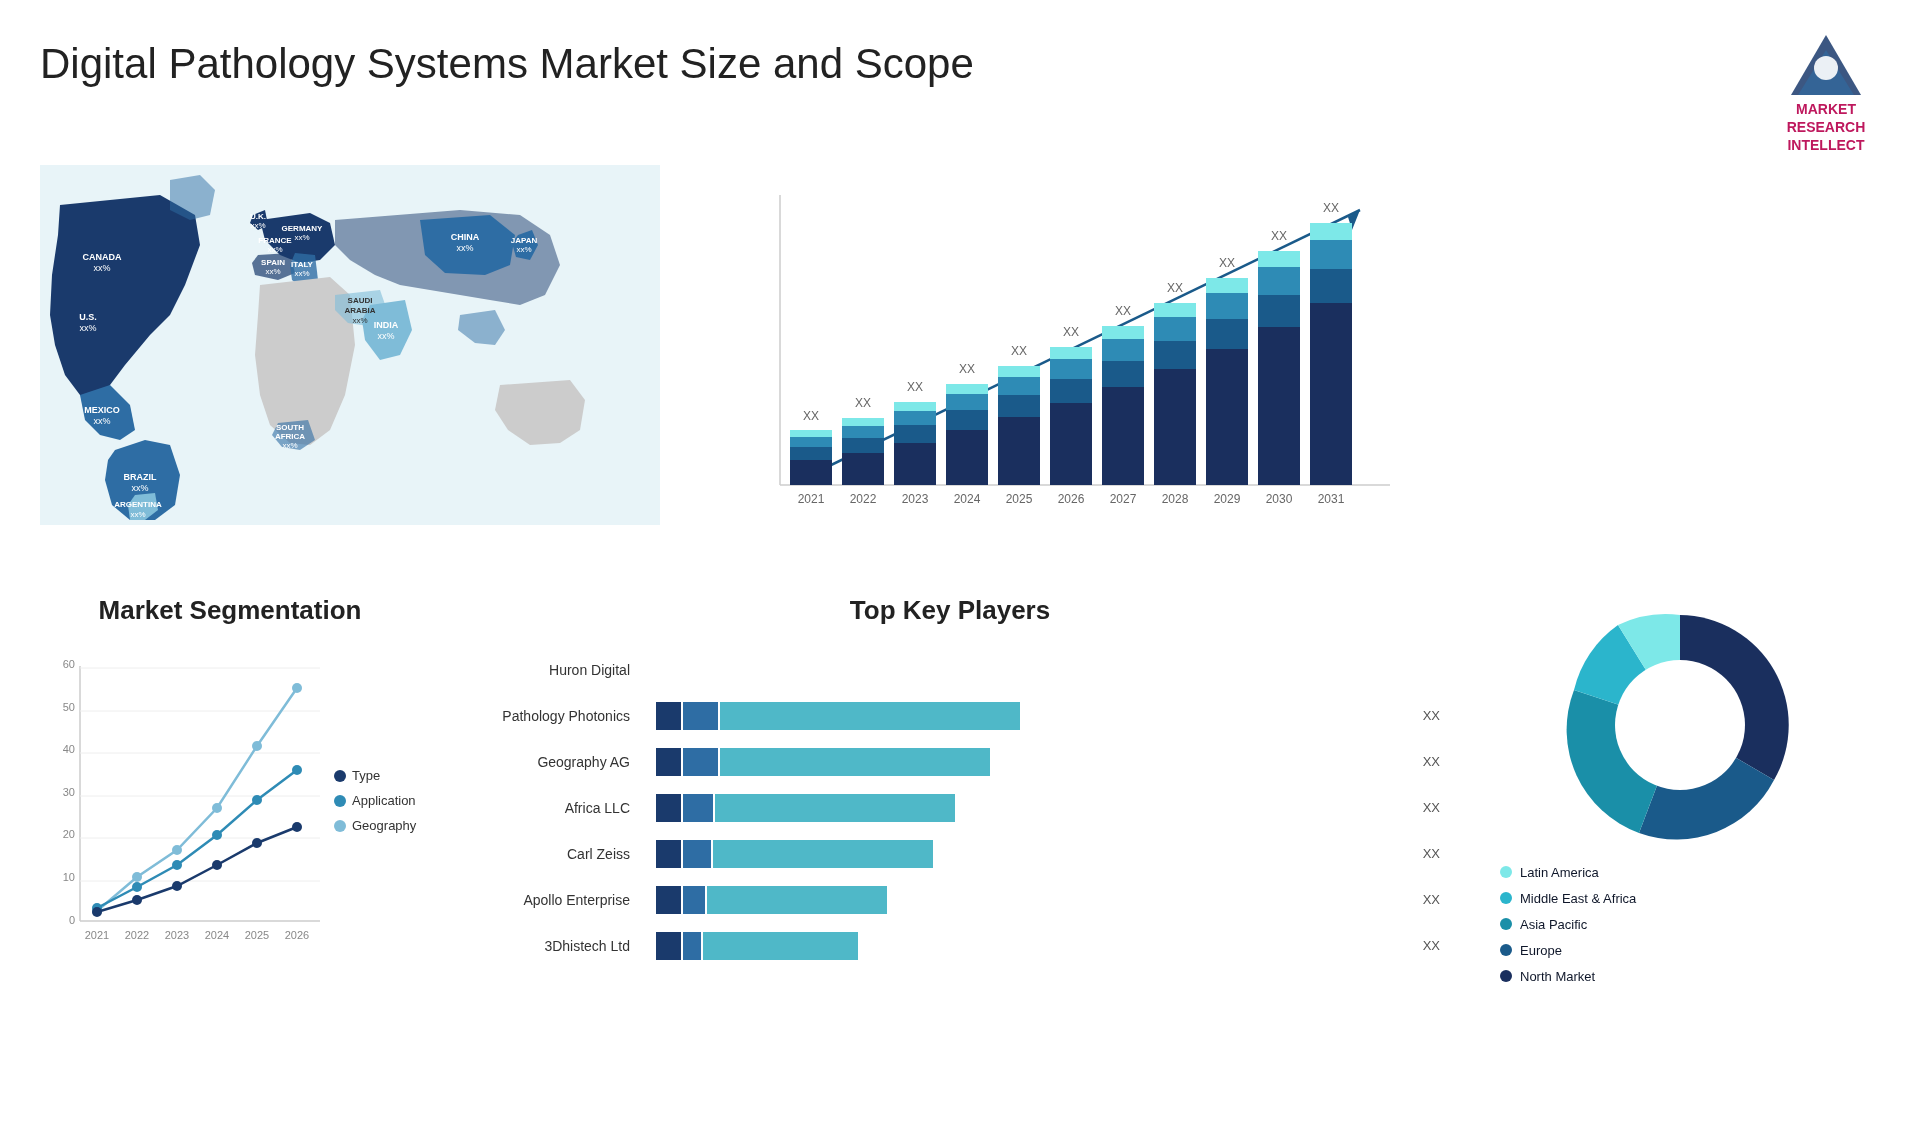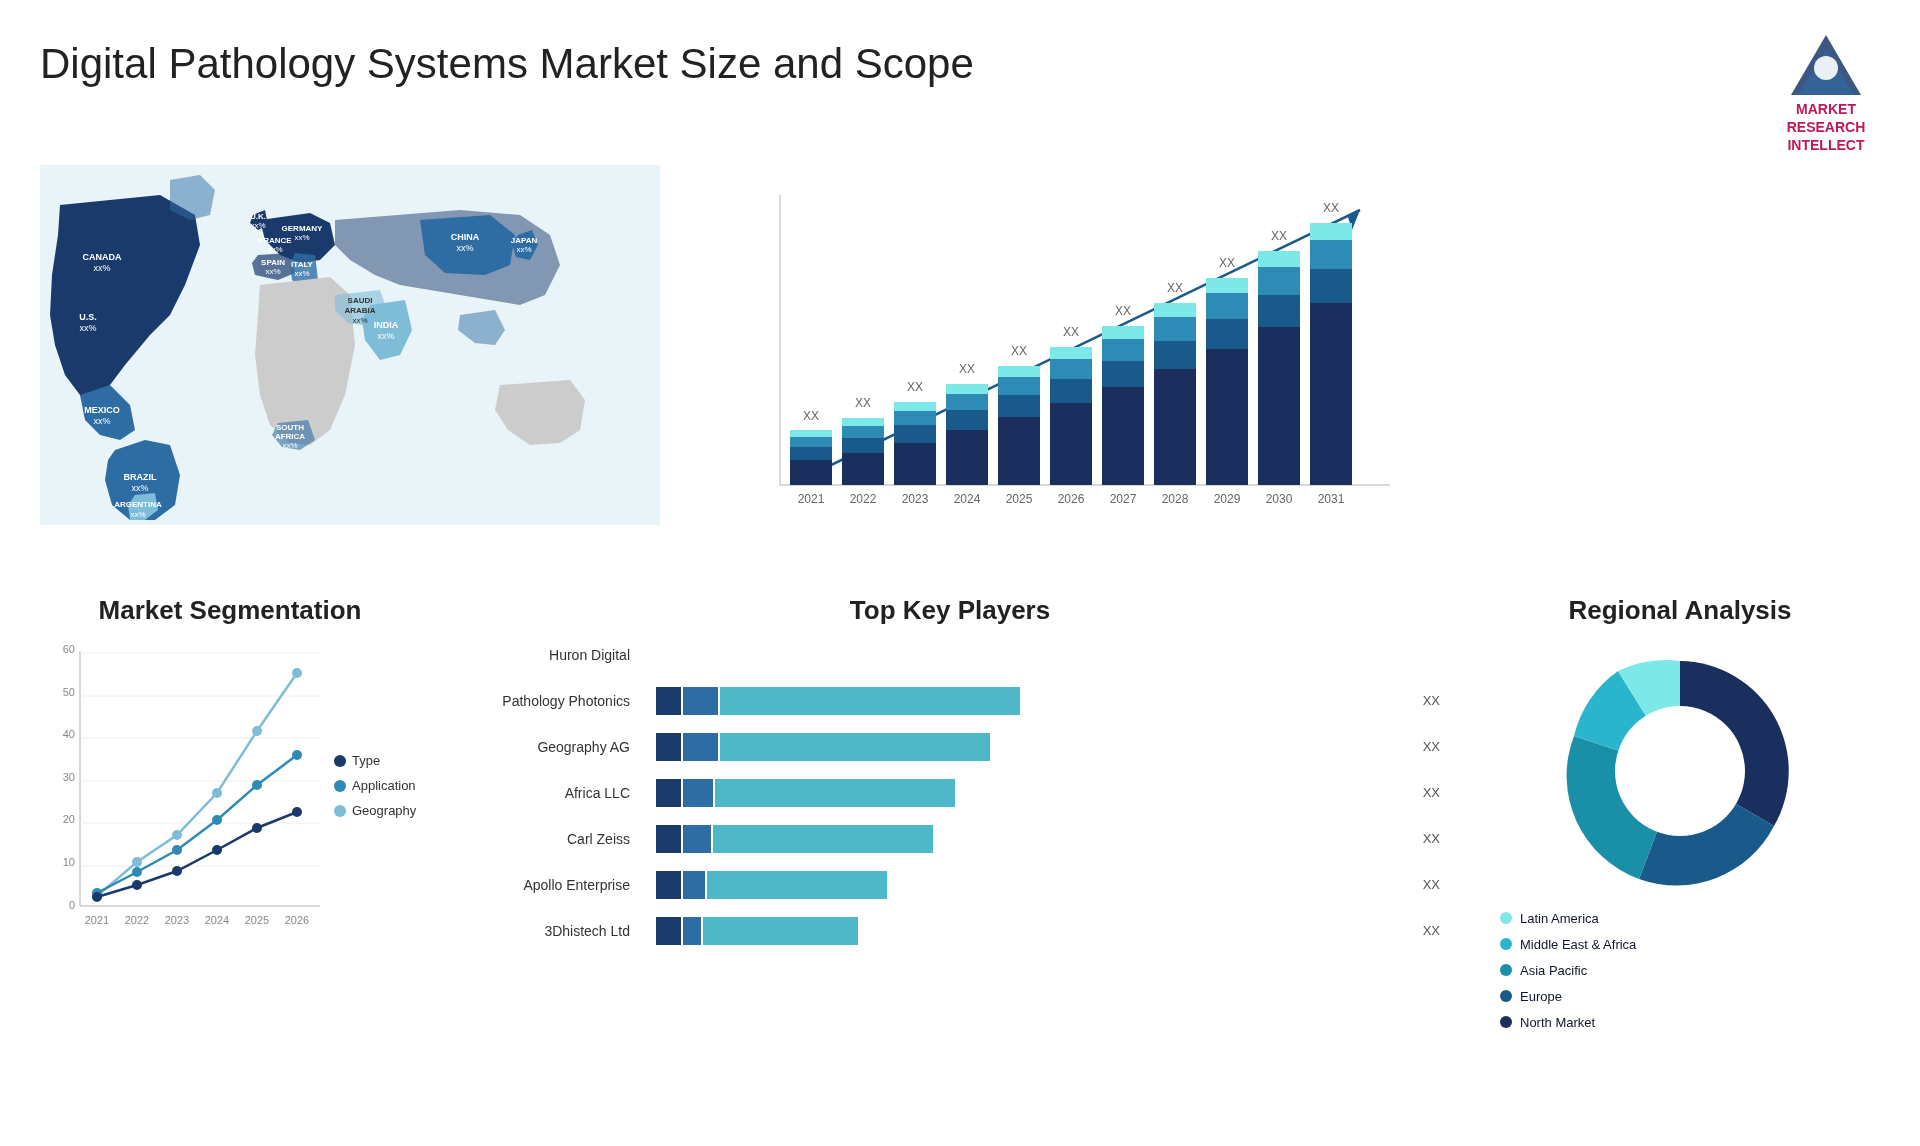--- a/index.html
+++ b/index.html
@@ -86,21 +86,21 @@
     .regional-section {
       width: 400px;
       flex-shrink: 0;
     }
 
     
     .section-title {
       font-size: 26px;
       font-weight: 700;
       color: #222;
-      margin-bottom: 15px;
+      margin-bottom: 30px;
       text-align: center;
     }
 
     
     .player-row {
       display: flex;
       align-items: center;
       margin-bottom: 18px;
       gap: 26px;
     }
@@ -486,21 +486,20 @@
       <div class="player-bar-container">
         <div class="player-bar-dark" style="width:25px"></div>
         <div class="player-bar-mid" style="width:18px"></div>
         <div class="player-bar-light" style="width:155px"></div>
       </div>
       <span class="player-xx">XX</span>
     </div>
   </div>
 
   <div class="regional-section">
-    <div class="section-title">Regional Analysis</div>
     <div class="donut-container">
       <svg width="260" height="260" viewBox="0 0 260 260">
 
         <path d="M130,130 L130,20 A110,110 0 0,1 224,185 Z" fill="#1a2f5e"></path>
 
         <path d="M130,130 L224,185 A110,110 0 0,1 89,238 Z" fill="#1a5a8a"></path>
 
         <path d="M130,130 L89,238 A110,110 0 0,1 24,95 Z" fill="#1a8fa8"></path>
 
         <path d="M130,130 L24,95 A110,110 0 0,1 68,30 Z" fill="#2bb5cc"></path>

